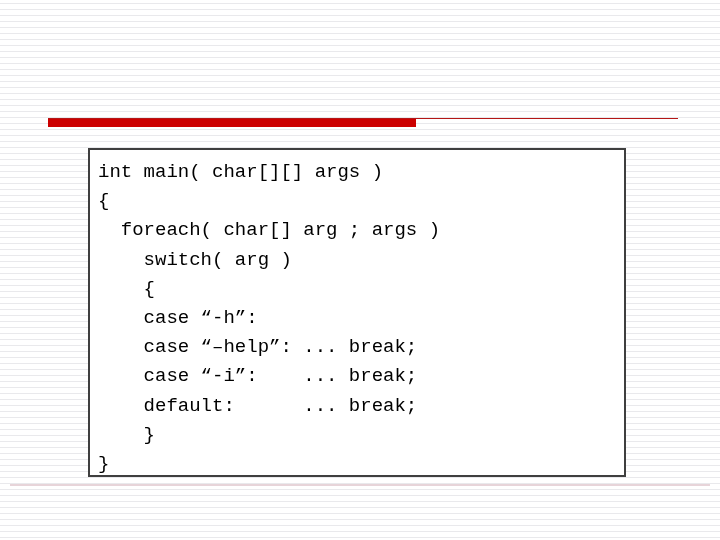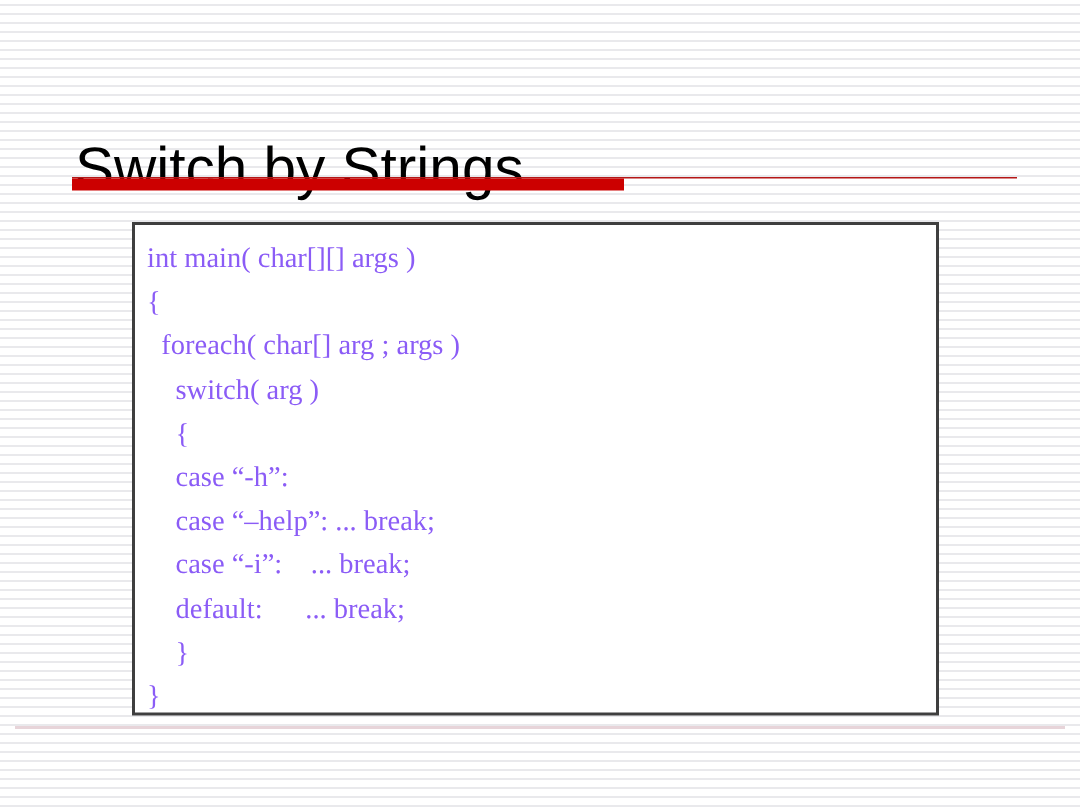--- a/index.html
+++ b/index.html
@@ -78,45 +78,44 @@
     background-color: #ffffff;
     border: 2px solid #3f3f3f;
     overflow: hidden;
   }
 
   #code-text {
     position: absolute;
     left: 8px;
     top: 8px;
     margin: 0;
-    font-family: Liberation Serif, serif;
+    font-family: Liberation Mono, monospace;
     font-size: 19px;
     line-height: 29.2px;
     font-weight: 400;
-    color: #8b5cf6;
+    color: #000000;
     white-space: pre;
     letter-spacing: 0px;
   }
 
   
   #bottom-rule {
     position: absolute;
     left: 10px;
     top: 484px;
     width: 700px;
     height: 2px;
     background-color: #e7d4d9;
   }
 </style>
 </head>
 <body>
 
 <div id="slide">
 
-  <h1 id="title">Switch by Strings</h1>
 
   <div id="title-rule-thin"></div>
 
   <div id="title-rule-thick"></div>
 
   <div id="code-box">
     <pre id="code-text">int main( char[][] args )
 {
   foreach( char[] arg ; args )
     switch( arg )

